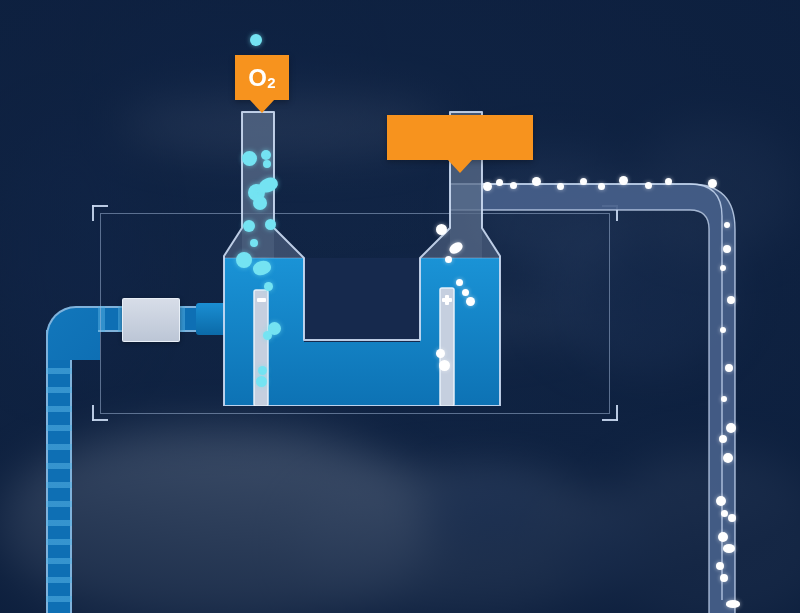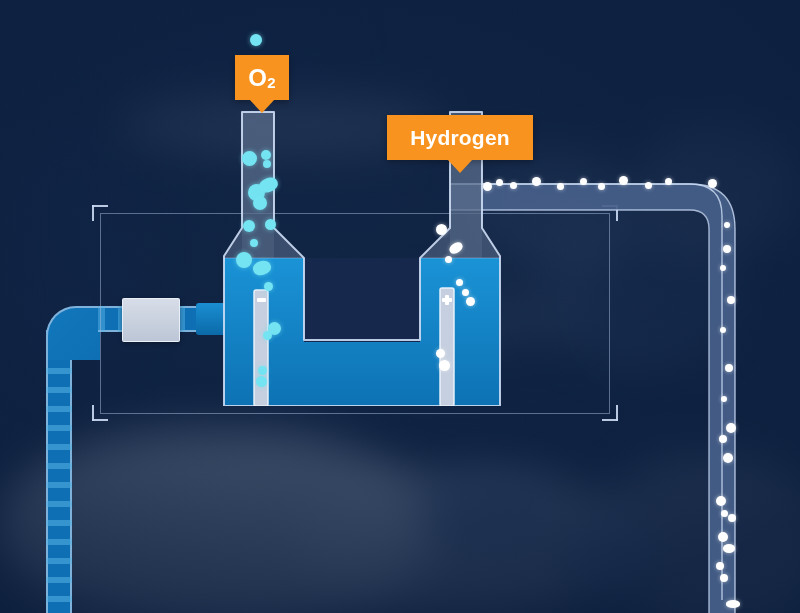--- a/index.html
+++ b/index.html
@@ -272,17 +272,16 @@
     <div class="bub bub-h bub-oval" style="left:726px;top:600px;width:14px;height:8px;"></div>
   </div>
 
   <div class="label" id="label-o2">
     <span>O</span>
       <span class="sub">2</span>
     <span class="ptr"></span>
   </div>
 
   <div class="label" id="label-h2">
-    <span>Hydrogen</span>
     <span class="ptr"></span>
   </div>
 
 </div>
 
 </body></html>

